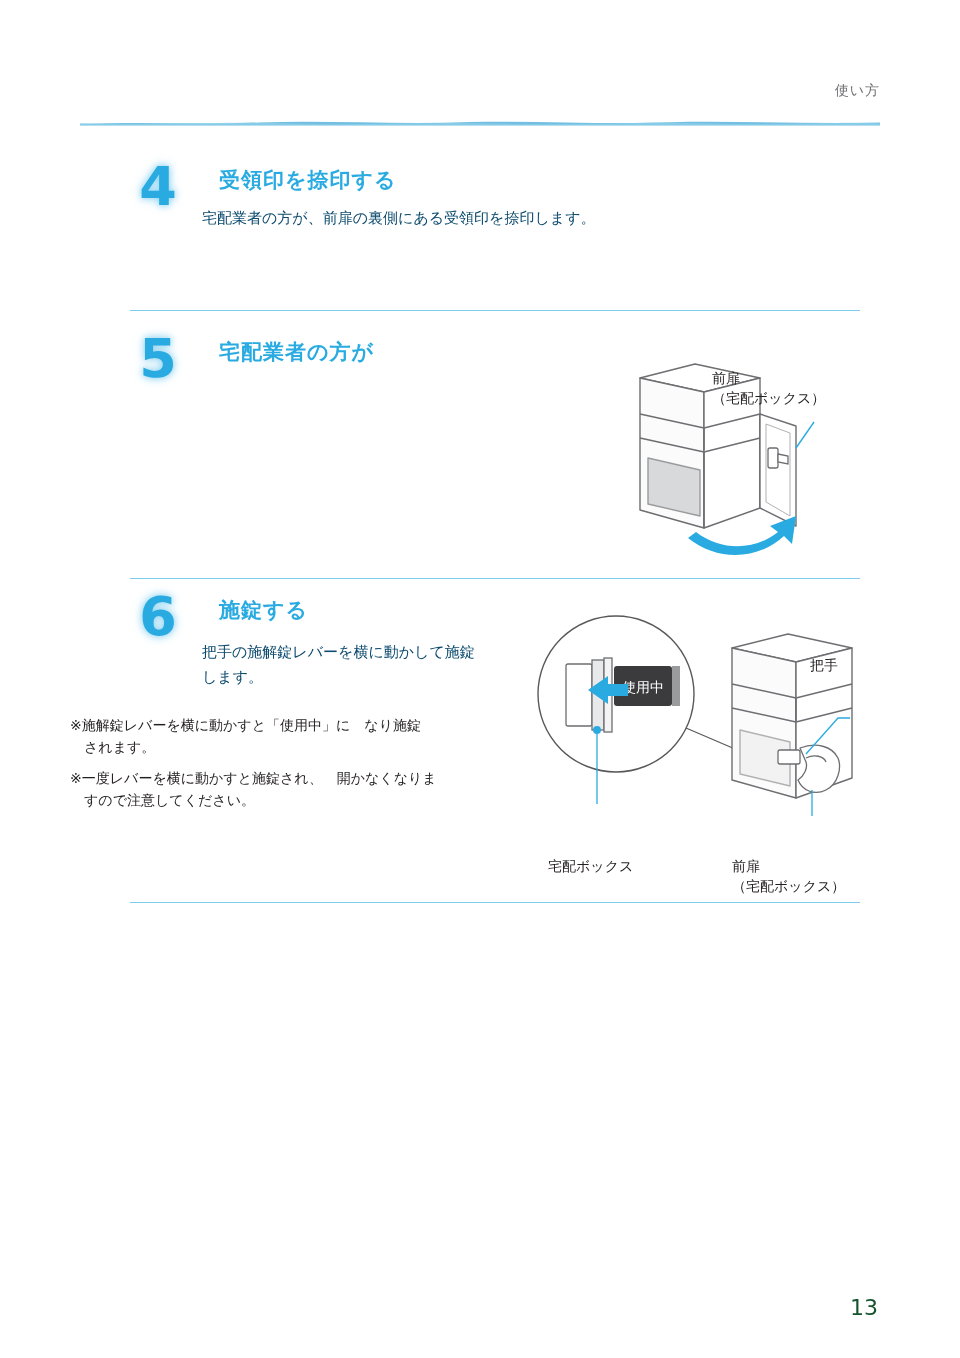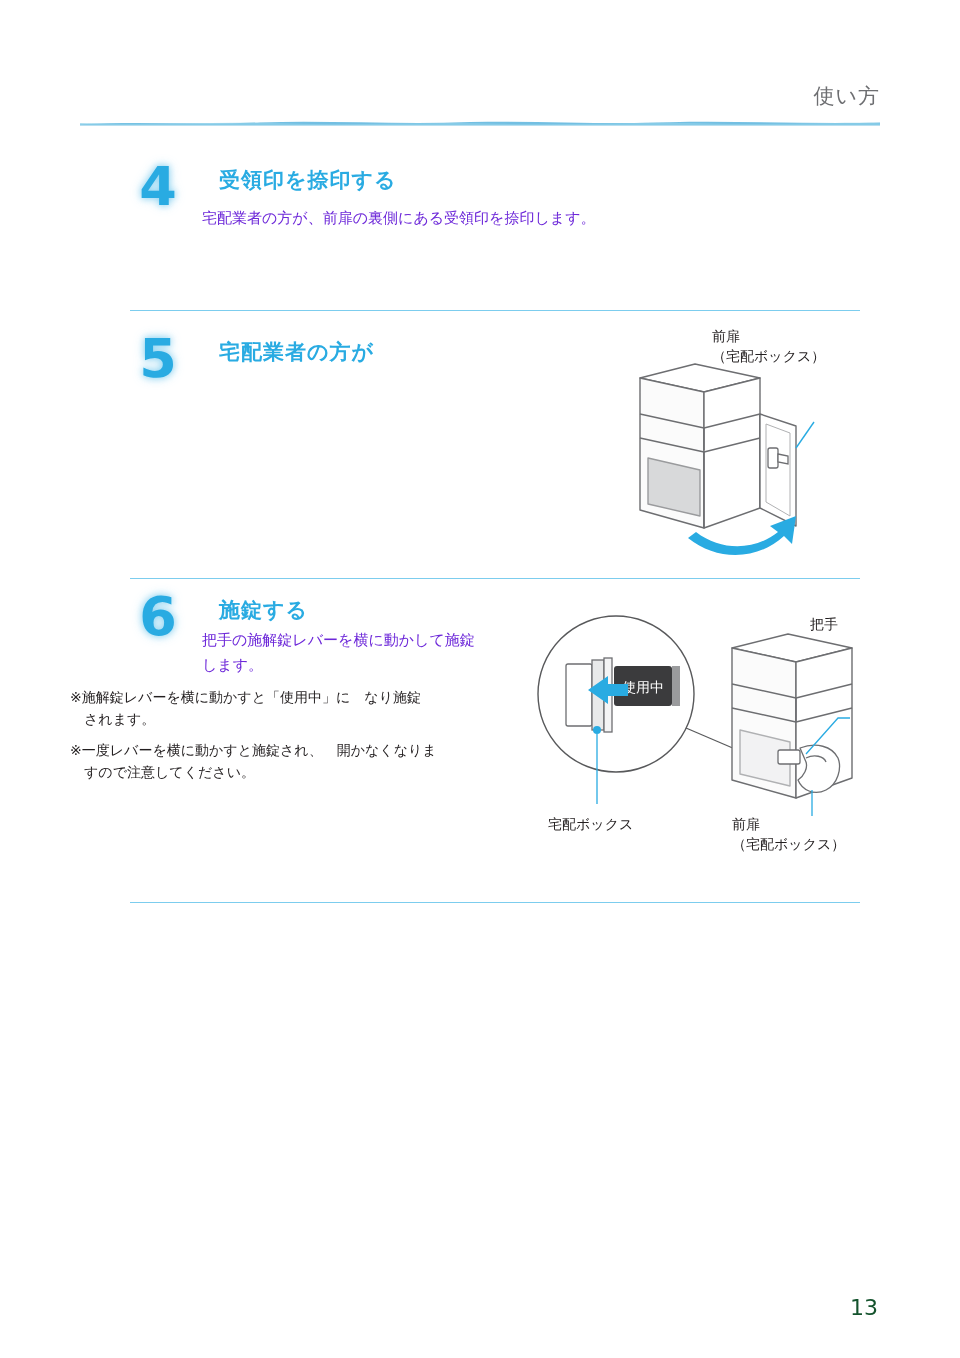--- a/index.html
+++ b/index.html
@@ -21,21 +21,21 @@
     position: absolute;
     top: 82px;
     left: 80px;
     width: 800px;
     height: 46px;
   }
   .header-label {
     position: absolute;
     right: 0;
     top: 0;
-    font-size: 21px;
+    font-size: 14px;
     color: #6d6e71;
     letter-spacing: 1px;
   }
   .header-rule {
     position: absolute;
     left: 0;
     top: 38px;
     width: 800px;
     height: 6px;
   }
@@ -73,45 +73,47 @@
     font-size: 21px;
     font-weight: bold;
     color: #29abe2;
     letter-spacing: 1px;
   }
   .step-body {
     position: absolute;
     left: 72px;
     font-size: 15px;
     line-height: 1.65;
-    color: #6d28d9;
+    color: #0c4a6e;
   }
   .note {
     position: absolute;
     left: 70px;
     font-size: 14px;
     line-height: 1.6;
     color: #231f20;
+    margin-top: 28px;
   }
   .note .hang {
     display: block;
     text-indent: -1em;
     padding-left: 1em;
   }
 
   
   .figure {
     position: absolute;
   }
   .fig-caption {
     position: absolute;
     font-size: 14px;
     line-height: 1.45;
     color: #231f20;
     white-space: pre-line;
+    margin-top: 42px;
   }
 
   
   .page-number {
     position: absolute;
     right: 82px;
     bottom: 38px;
     font-size: 22px;
     color: #14532d;
     font-family: "DejaVu Sans", sans-serif;
@@ -178,21 +180,21 @@
   </svg>
   <div class="fig-caption" style="left:112px; top:-4px;">前扉
 （宅配ボックス）</div>
 </div>
 
 <div class="step-divider" style="top:578px;"></div>
 
 <div class="step" style="top:590px;">
   <div class="step-num">6</div>
   <div class="step-title">施錠する</div>
-  <div class="step-body" style="top:38px; white-space:pre-line; width:350px;">把手の施解錠レバーを横に動かして施錠
+  <div class="step-body" style="top:50px; white-space:pre-line; width:350px;">把手の施解錠レバーを横に動かして施錠
 します。</div>
 </div>
 
 <div class="note" style="top:686px; width:360px;">
   <span class="hang">※施解錠レバーを横に動かすと「使用中」に　なり施錠されます。</span>
 </div>
 <div class="note" style="top:739px; width:380px;">
   <span class="hang">※一度レバーを横に動かすと施錠され、　開かなくなりますので注意してください。</span>
 </div>
 
@@ -237,21 +239,21 @@
 
     <g fill="#ffffff" stroke="#6d6e71" stroke-width="1.3" stroke-linejoin="round">
       <path d="M280,140 C296,134 312,138 318,150 C322,160 318,176 306,182 C294,188 282,182 278,172 C284,168 288,160 286,154 Z"></path>
       <path d="M286,150 C294,146 304,148 306,154" fill="none"></path>
     </g>
 
     <path d="M286,146 L318,110 L330,110" stroke="#29abe2" stroke-width="1.3" fill="none"></path>
 
     <path d="M292,182 L292,208" stroke="#29abe2" stroke-width="1.3" fill="none"></path>
   </svg>
-  <div class="fig-caption" style="left:290px; top:6px;">把手</div>
+  <div class="fig-caption" style="left:290px; top:6px;font-family:Liberation Mono, monospace;">把手</div>
   <div class="fig-caption" style="left:28px; top:206px;">宅配ボックス</div>
   <div class="fig-caption" style="left:212px; top:206px;">前扉
 （宅配ボックス）</div>
 </div>
 
 <div class="step-divider" style="top:902px;"></div>
 
 <div class="page-number">13</div>
 
 </body></html>

